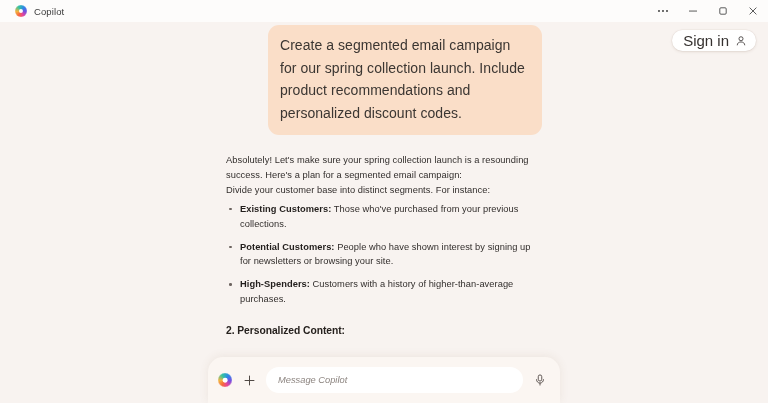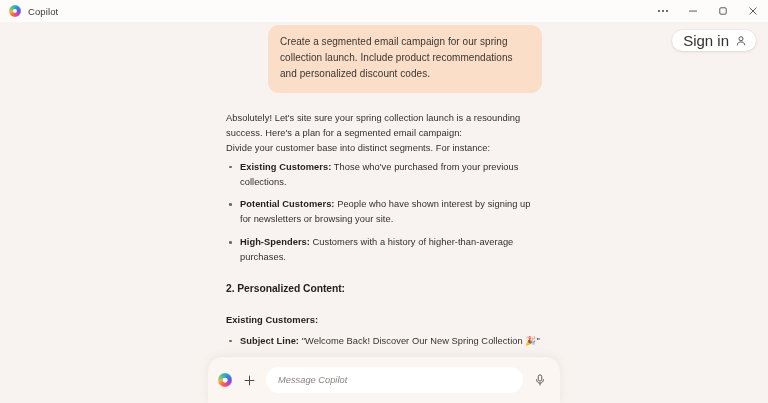--- a/index.html
+++ b/index.html
@@ -30,21 +30,21 @@
     height: 22px;
     background: #fdfcfb;
     display: flex;
     align-items: center;
     z-index: 40;
   }
   .titlebar-left {
     display: flex;
     align-items: center;
     gap: 7px;
-    padding-left: 9px;
+    padding-left: 15px;
   }
   .app-title {
     font-size: 9.5px;
     color: #3b3b3b;
     letter-spacing: .1px;
   }
   .titlebar-spacer { flex: 1; }
   .win-btns {
     display: flex;
     align-items: center;
@@ -126,21 +126,21 @@
   .user-row {
     display: flex;
     justify-content: flex-end;
   }
   .user-bubble {
     background: #fadec8;
     color: #3b3632;
     border-radius: 11px;
     padding: 9px 12px 10px 12px;
     max-width: 250px;
-    font-size: 10px;
+    font-size: 14px;
     line-height: 1.62;
     letter-spacing: .05px;
   }
 
   .answer {
     margin-top: 18px;
     color: #322e2c;
     font-size: 9.3px;
     line-height: 1.62;
     letter-spacing: .05px;
@@ -296,21 +296,21 @@
 
   <div class="scroll">
     <div class="thread">
 
       <div class="user-row">
         <div class="user-bubble">Create a segmented email campaign for our spring collection launch. Include product recommendations and personalized discount codes.</div>
       </div>
 
       <div class="answer">
 
-        <p class="intro">Absolutely! Let's site sure your spring collection launch is a resounding success. Here's a plan for a segmented email campaign:</p>
+        <p class="intro">Absolutely! Let's make sure your spring collection launch is a resounding success. Here's a plan for a segmented email campaign:</p>
 
         <p class="lead">Divide your customer base into distinct segments. For instance:</p>
 
         <ul class="bul">
           <li>
             <b>Existing Customers:</b><span> Those who've purchased from your previous collections.</span>
           </li>
           <li>
             <b>Potential Customers:</b><span> People who have shown interest by signing up for newsletters or browsing your site.</span>
           </li>

